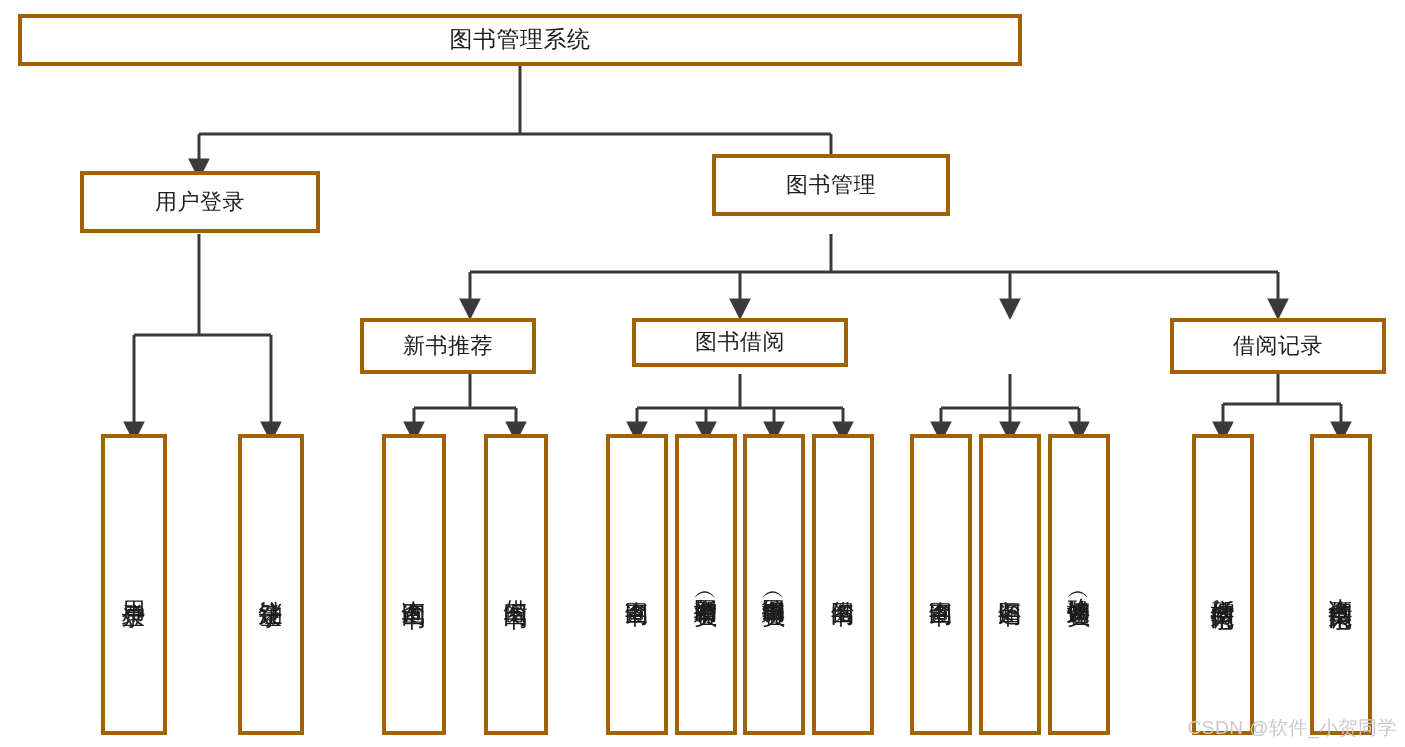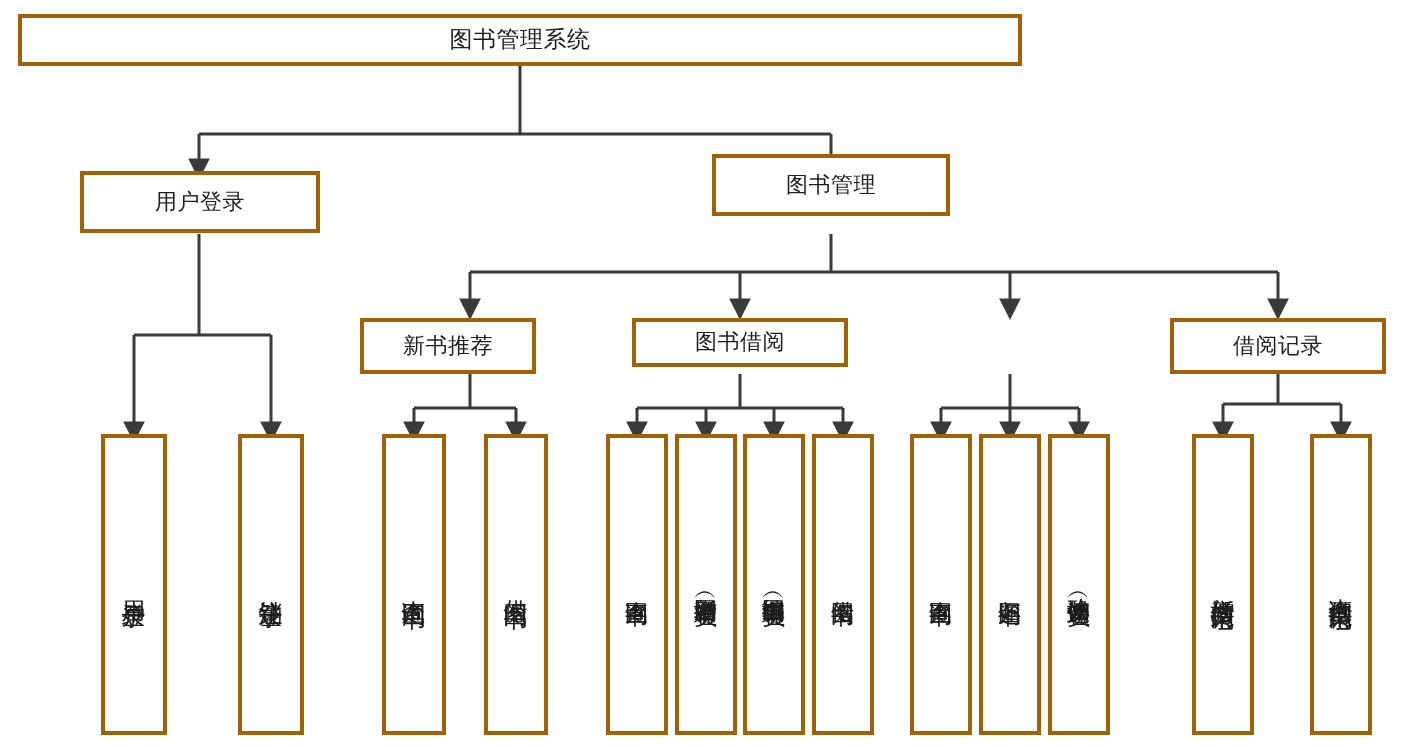--- a/index.html
+++ b/index.html
@@ -206,14 +206,15 @@
   </div>
 
   <div class="node vert" style="left:1192px; top:434px; width:62px; height:301px;">
     <span class="node-label">新增借阅记录</span>
   </div>
 
   <div class="node vert" style="left:1310px; top:434px; width:62px; height:301px;">
     <span class="node-label">查询借阅记录</span>
   </div>
 
+  <div class="watermark">CSDN @软件_小贺同学</div>
 
 </div>
 
 </body></html>

